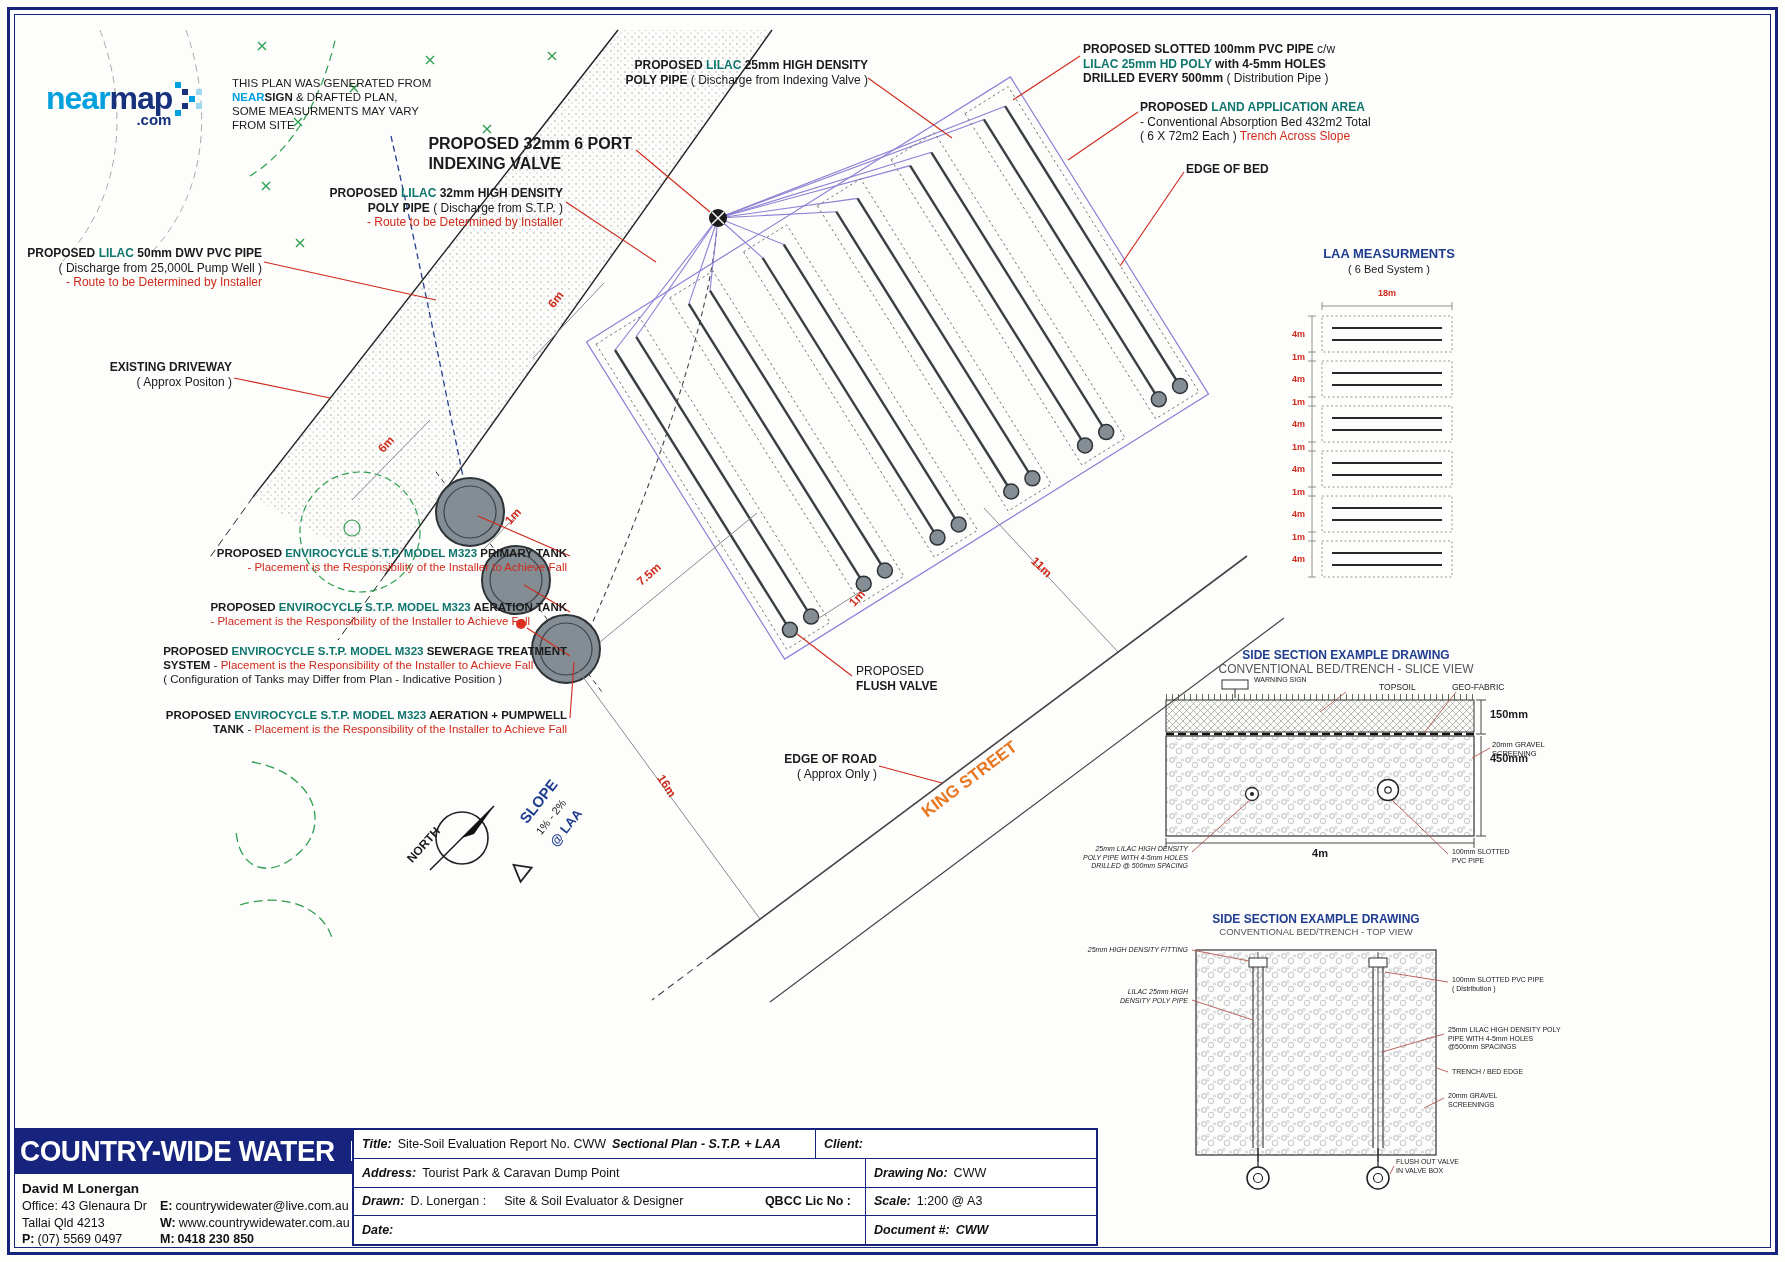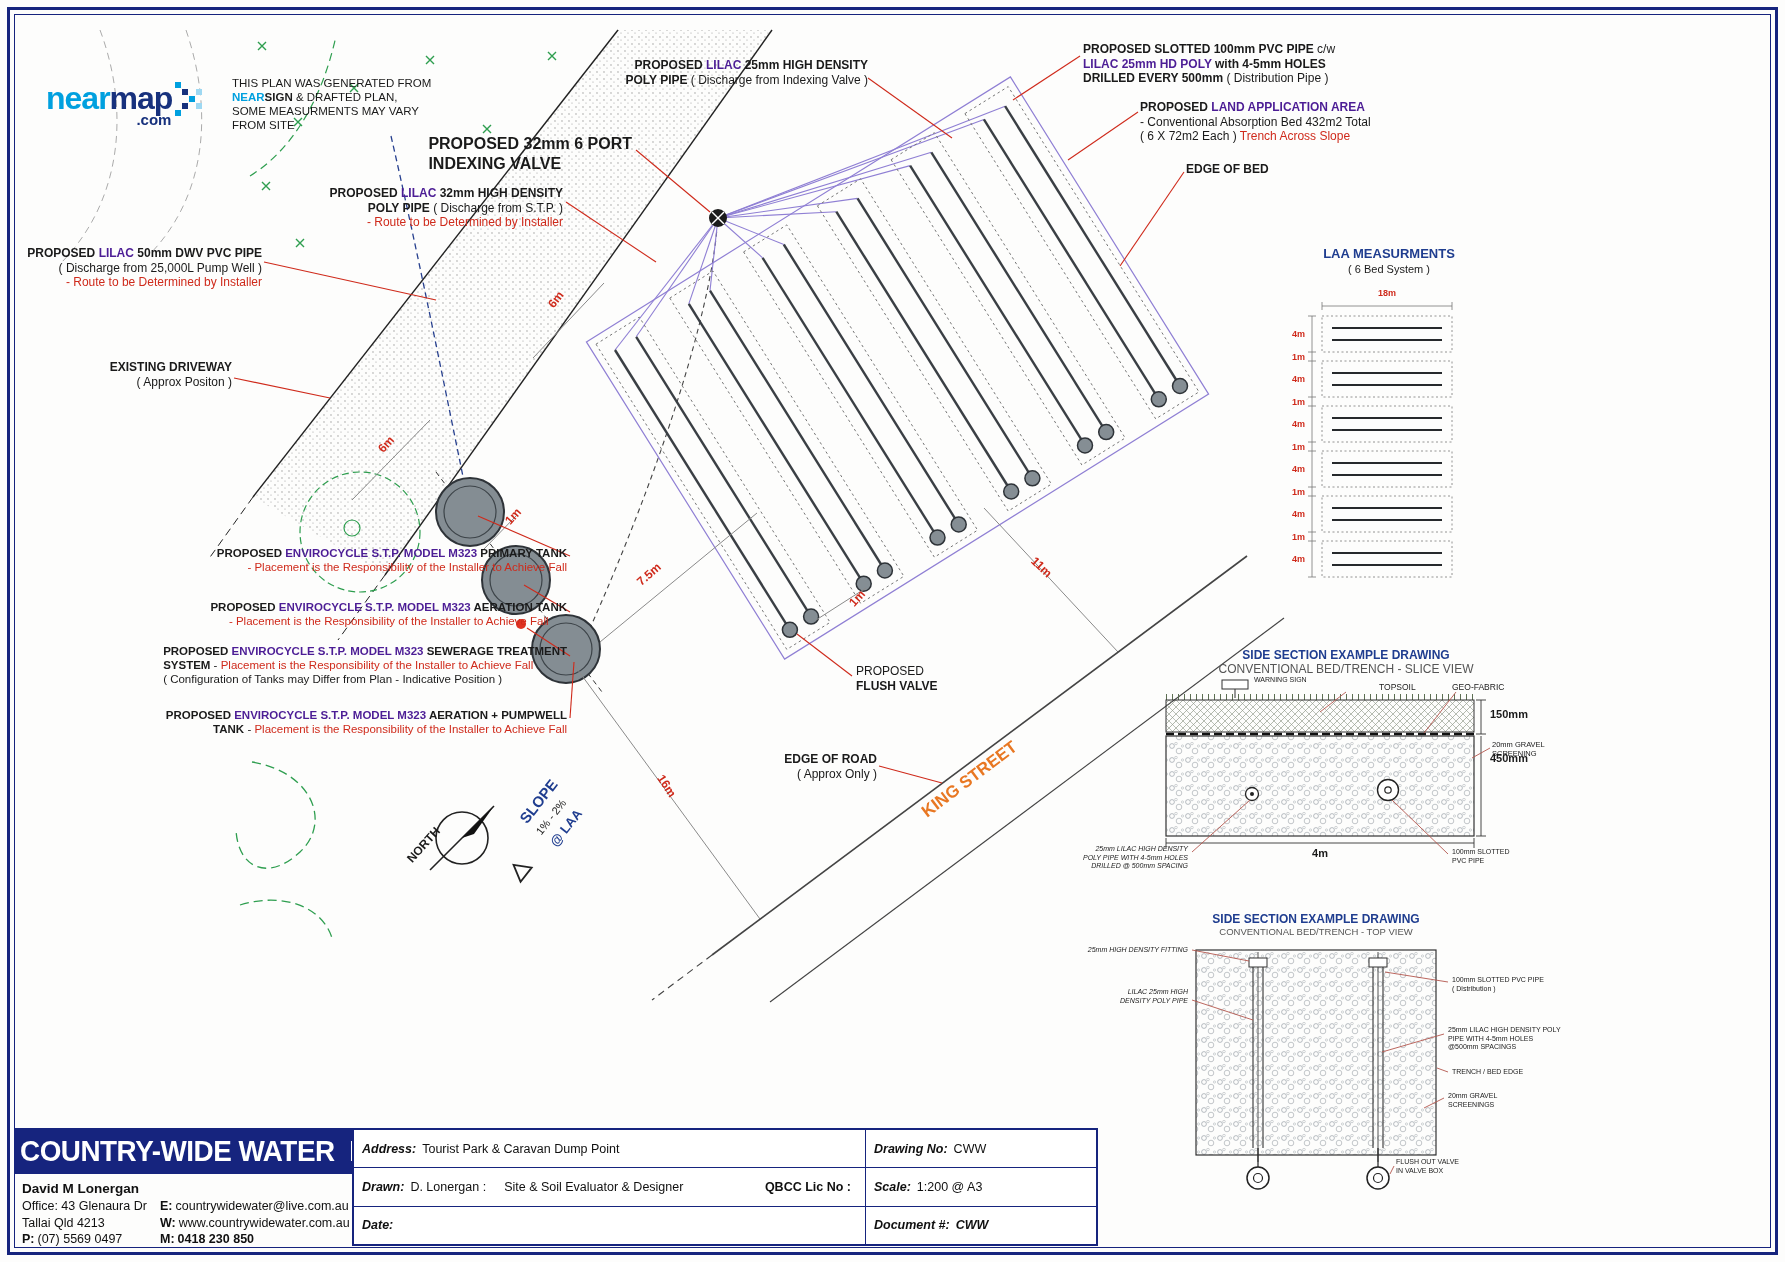--- a/index.html
+++ b/index.html
@@ -7,21 +7,21 @@
   body{background:#eef0ef;font-family:"Liberation Sans",sans-serif;position:relative;overflow:hidden}
   #page{position:absolute;inset:0;background:#fdfdfc}
   #frame-outer{position:absolute;inset:7px;border:3px solid #16247e;pointer-events:none;z-index:50}
   #frame-inner{position:absolute;inset:14px;border:1px solid #16247e;pointer-events:none;z-index:50}
   #plan-svg{position:absolute;left:0;top:0;z-index:1}
   #plan-svg text{font-family:"Liberation Sans",sans-serif}
   #labels{position:absolute;inset:0;z-index:10}
   .lbl{position:absolute;font-weight:700;color:#1a1a1a;line-height:1.22;white-space:nowrap;transform-origin:left top}
   .lbl span.n{font-weight:400}
   .lbl span.r{color:#cf2a1b}
-  .lbl span.p{color:#4c1d95}
+  .lbl span.p{color:#0f766e}
   .lbl span.b{color:#1f3d8f}
   .lbl span.o{color:#e87722}
   .lbl span.g{color:#555}
   .lbl span.cy{color:#00a0df}
   .lbl span.i{font-style:italic}
   .lbl span.sm{font-size:11px}
   .lbl span.md{font-size:13px}
   
   #nearmap{position:absolute;left:46px;top:80px;z-index:10}
   #nearmap .wordmark{display:flex;align-items:baseline}
@@ -369,21 +369,21 @@
         <div><span class="r n">- Route to be Determined by Installer</span></div>
       </div>
       <div class="lbl" style="right: 1553px; text-align: right; transform-origin: right top; top: 360px; font-size: 12px;">
         <div><span class="k">EXISTING </span><span class="k">DRIVEWAY</span></div>
         <div><span class="k n">( Approx Positon )</span></div>
       </div>
       <div class="lbl" style="right: 1218px; text-align: right; transform-origin: right top; top: 546px; font-size: 11.5px;">
         <div><span class="k">PROPOSED </span><span class="p">ENVIROCYCLE S.T.P. MODEL M323</span><span class="k"> PRIMARY TANK</span></div>
         <div><span class="r n">- Placement is the Responsibility of the Installer to Achieve Fall</span></div>
       </div>
-      <div class="lbl" style="right: 1218px; text-align: center; transform-origin: right top; top: 600px; font-size: 11.5px;">
+      <div class="lbl" style="right: 1218px; text-align: left; transform-origin: right top; top: 600px; font-size: 11.5px;">
         <div><span class="k">PROPOSED </span><span class="p">ENVIROCYCLE S.T.P. MODEL M323</span><span class="k"> AERATION TANK</span></div>
         <div><span class="r n">- Placement is the Responsibility of the Installer to Achieve Fall</span></div>
       </div>
       <div class="lbl" style="right: 1218px; text-align: left; transform-origin: right top; top: 644px; font-size: 11.5px;">
         <div><span class="k">PROPOSED </span><span class="p">ENVIROCYCLE S.T.P. MODEL M323</span><span class="k"> SEWERAGE TREATMENT</span></div>
         <div><span class="k">SYSTEM</span><span class="k n"> - </span><span class="r n">Placement is the Responsibility of the Installer to Achieve Fall</span></div>
         <div><span class="k n">( Configuration of Tanks may Differ from Plan - Indicative Position )</span></div>
       </div>
       <div class="lbl" style="right: 1218px; text-align: right; transform-origin: right top; top: 708px; font-size: 11.5px;">
         <div><span class="k">PROPOSED </span><span class="p">ENVIROCYCLE S.T.P. MODEL M323</span><span class="k"> AERATION + PUMPWELL</span></div>
@@ -541,20 +541,30 @@
     <div class="c-line"><b>P:</b><span>(07) 5569 0497</span></div>
   </div>
   <div id="contact-right">
     <div class="c-line"><b>E:</b><span>countrywidewater@live.com.au</span></div>
     <div class="c-line"><b>W:</b><span>www.countrywidewater.com.au</span></div>
     <div class="c-line c-mob"><b>M:</b><span>0418 230 850</span></div>
   </div>
 
   <div id="titleblock">
     <div class="tb-row">
+      <div class="tb-cell tb-c1a">
+        <span class="tb-label">Title:</span>
+        <span class="tb-val">Site-Soil Evaluation Report No. CWW</span>
+        <span class="tb-label tb-section">Sectional Plan - S.T.P. + LAA</span>
+      </div>
+      <div class="tb-cell tb-rest">
+        <span class="tb-label">Client:</span>
+      </div>
+    </div>
+    <div class="tb-row">
       <div class="tb-cell tb-c2a">
         <span class="tb-label">Address:</span>
         <span class="tb-val">Tourist Park &amp; Caravan Dump Point</span>
       </div>
       <div class="tb-cell tb-rest">
         <span class="tb-label">Drawing  No:</span>
         <span class="tb-val">CWW</span>
       </div>
     </div>
     <div class="tb-row">

